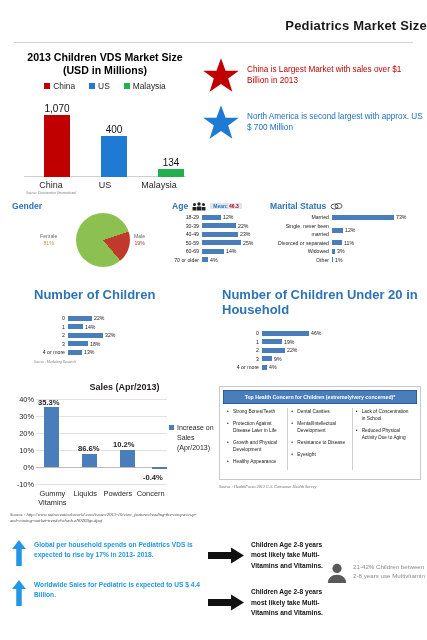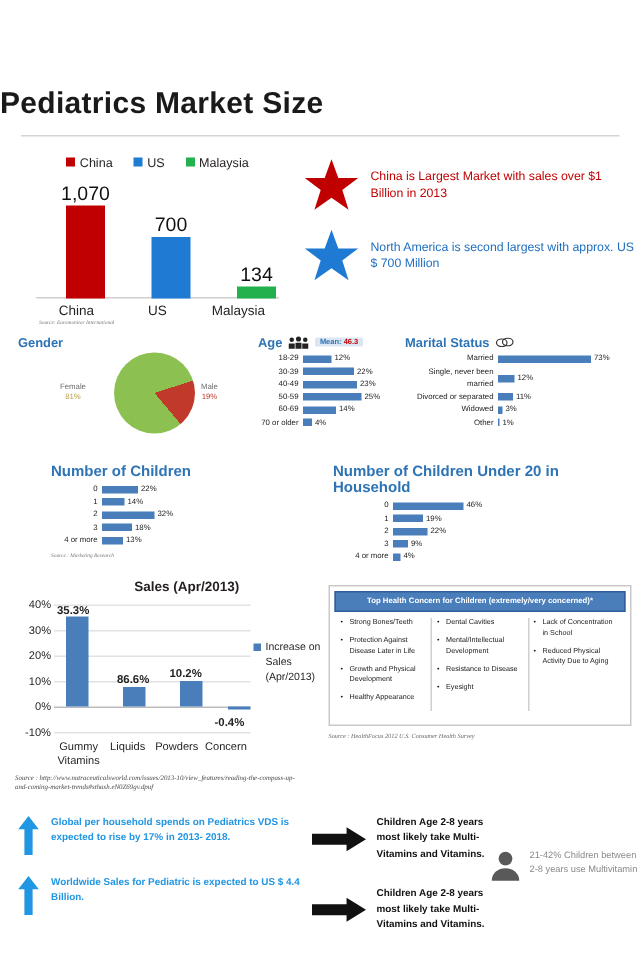--- a/index.html
+++ b/index.html
@@ -8,27 +8,26 @@
     background: #ffffff;
     font-family: "Liberation Sans", sans-serif;
     color: #231f20;
     position: relative;
     overflow: hidden;
   }
   .page { position: relative; width: 427px; height: 640px; padding: 0; }
 
   
   .title {
-    text-align: left;
-    font-size: 20px;
+    text-align: right;
+    font-size: 13px;
     font-weight: bold;
     letter-spacing: .2px;
     padding-top: 18px;
     color: #1a1a1a;
-    margin-top: 40px;
   }
   .title-rule {
     margin: 9px 14px 0 14px;
     height: 1px;
     background: #d3d3d3;
   }
 
   
   .sec1 { display: flex; margin-top: 8px; }
   .sec1-left { width: 196px; padding-left: 14px; }
@@ -41,21 +40,21 @@
     line-height: 13px;
     color: #000;
     padding: 0 8px;
   }
   .legend { display: flex; justify-content: center; gap: 14px; margin-top: 4px; }
   .legend-item { display: flex; align-items: center; gap: 3px; font-size: 8.4px; }
   .sw { width: 6px; height: 6px; display: inline-block; }
 
   .barplot { position: relative; height: 82px; margin: 4px 10px 0 10px; }
   .bar-col { position: absolute; bottom: 0; text-align: center; }
-  .bar-val { font-size: 13px; margin-bottom: 1px; color: #111; }
+  .bar-val { font-size: 10px; margin-bottom: 1px; color: #111; }
   .bar-rect { margin: 0 auto; }
   .axis-line { position: absolute; left: 0; right: 0; bottom: 0; height: 1px; background: #cfcfcf; }
   .cat-row { display: flex; margin: 3px 10px 0 10px; font-size: 9px; }
   .cat-row div { flex: 1; text-align: center; }
   .src-tiny {
     font-size: 3.6px; color: #7a7a7a; margin-left: 12px; margin-top: 1px;
     font-family: "Liberation Serif", serif; font-style: italic;
   }
 
   .callout { display: flex; align-items: center; gap: 7px; margin-bottom: 11px; }
@@ -92,21 +91,21 @@
   .hb-row { display: flex; align-items: center; font-size: 5.2px; line-height: 8.5px; }
   .hb-lab { text-align: right; padding-right: 3px; color: #222; }
   .hb-track { flex: 1; display: flex; align-items: center; gap: 2px; }
   .hb-fill { height: 5px; background: #4a7ebb; display: block; }
   .hb-val { font-size: 5.2px; color: #222; }
 
   
   .sec3 { display: flex; margin-top: 8px; padding: 0 6px 0 12px; }
   .noc-box { width: 198px; padding-left: 22px; }
   .noc2-box { flex: 1; padding-left: 12px; }
-  .noc-title { font-size: 10px; font-weight: bold; color: #2e74b5; margin-bottom: 2px; }
+  .noc-title { font-size: 13px; font-weight: bold; color: #2e74b5; margin-bottom: 12px; }
 
   
   .sec4 { display: flex; margin-top: 10px; padding-left: 10px; }
   .sales-wrap { width: 205px; position: relative; }
   .sales-title { text-align: center; font-size: 9px; font-weight: bold; margin-left: 24px; }
   .sales-plot { position: relative; height: 92px; margin: 3px 0 0 0; }
   .y-ax { position: absolute; left: 0; top: 0; width: 26px; height: 100%; }
   .y-tick { position: absolute; right: 2px; font-size: 7.4px; transform: translateY(-50%); }
   .grid { position: absolute; left: 26px; right: 48px; height: 1px; background: #e2e2e2; }
   .s-bar { position: absolute; background: #4a7ebb; }
@@ -151,20 +150,21 @@
 </head>
 <body>
 
 <div class="page">
 
   <div class="title">Pediatrics Market Size</div>
   <div class="title-rule"></div>
 
   <div class="sec1">
     <div class="sec1-left">
+      <div class="ch-title">2013 Children VDS Market Size (USD in Millions)</div>
       <div class="legend">
         <div class="legend-item">
           <span class="sw" style="background:#c00000"></span>
           <span>China</span>
         </div>
         <div class="legend-item">
           <span class="sw" style="background:#1f7ad4"></span>
           <span>US</span>
         </div>
         <div class="legend-item">
@@ -173,21 +173,21 @@
         </div>
       </div>
 
       <div class="barplot">
         <div class="axis-line"></div>
         <div class="bar-col" style="left:6px;width:54px;">
           <div class="bar-val">1,070</div>
           <div class="bar-rect" style="width:26px;height:62px;background:#c00000"></div>
         </div>
         <div class="bar-col" style="left:63px;width:54px;">
-          <div class="bar-val">700</div>
+          <div class="bar-val">400</div>
           <div class="bar-rect" style="width:26px;height:41px;background:#1f7ad4"></div>
         </div>
         <div class="bar-col" style="left:120px;width:54px;">
           <div class="bar-val">134</div>
           <div class="bar-rect" style="width:26px;height:8px;background:#22b14c"></div>
         </div>
       </div>
       <div class="cat-row">
         <div>China</div>
         <div>US</div>

